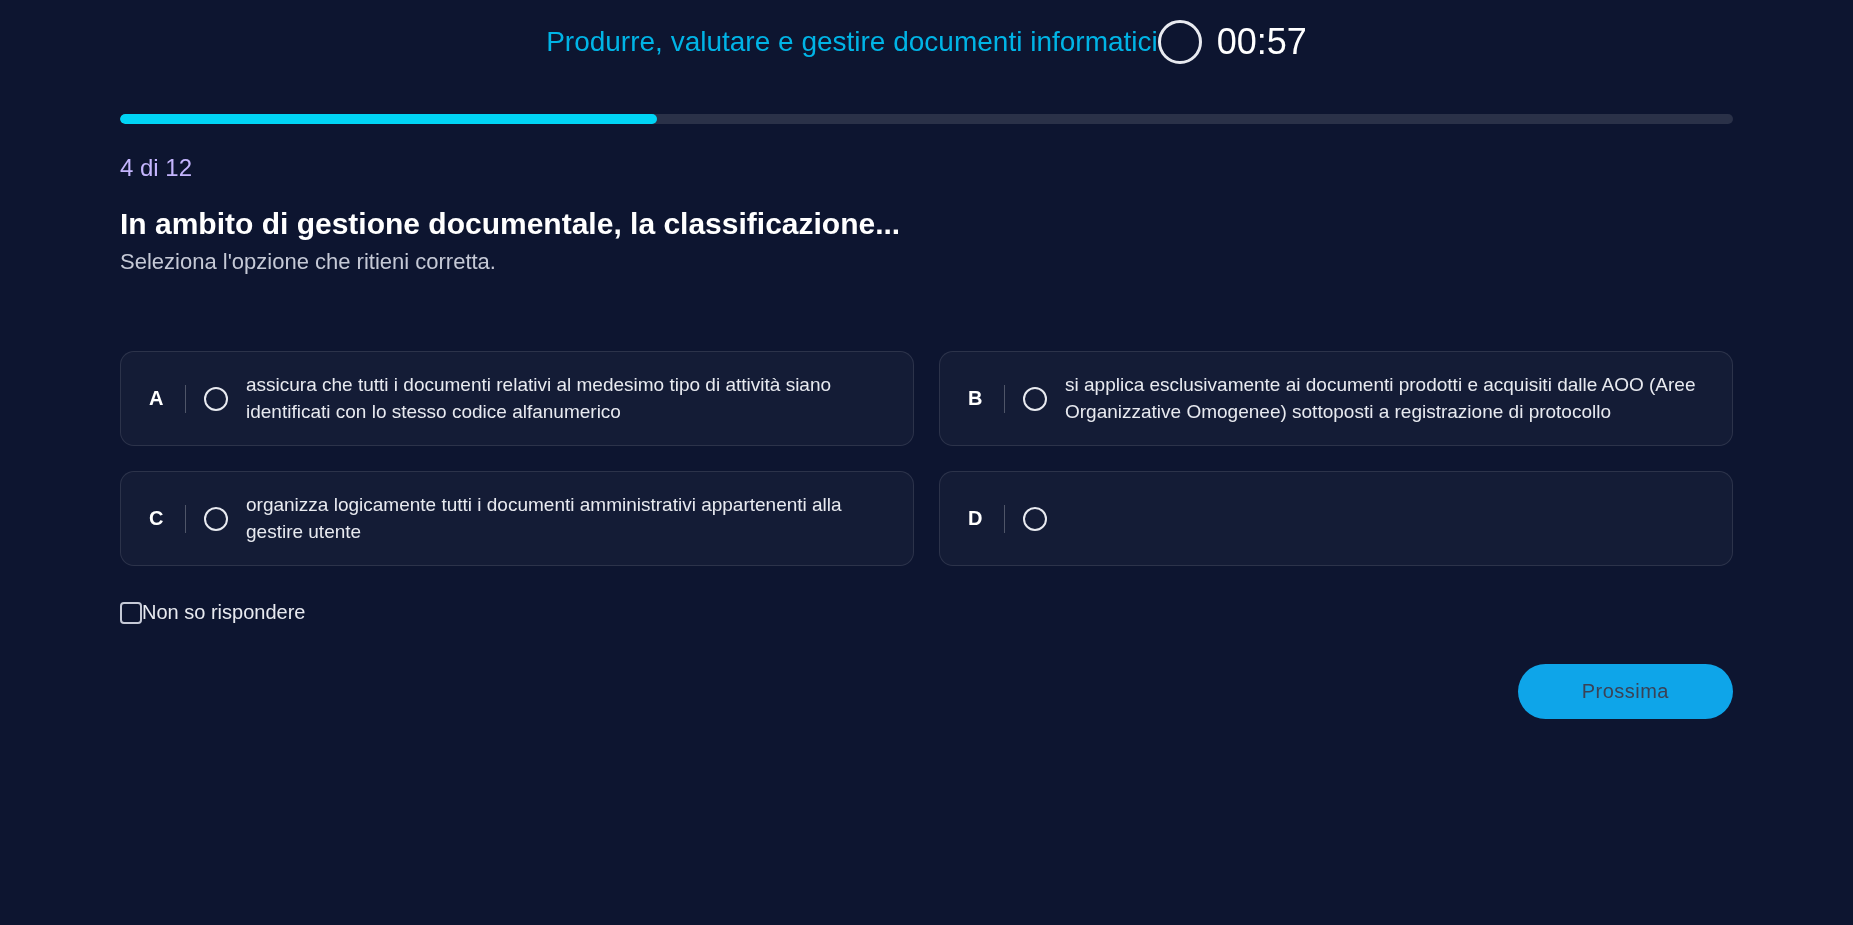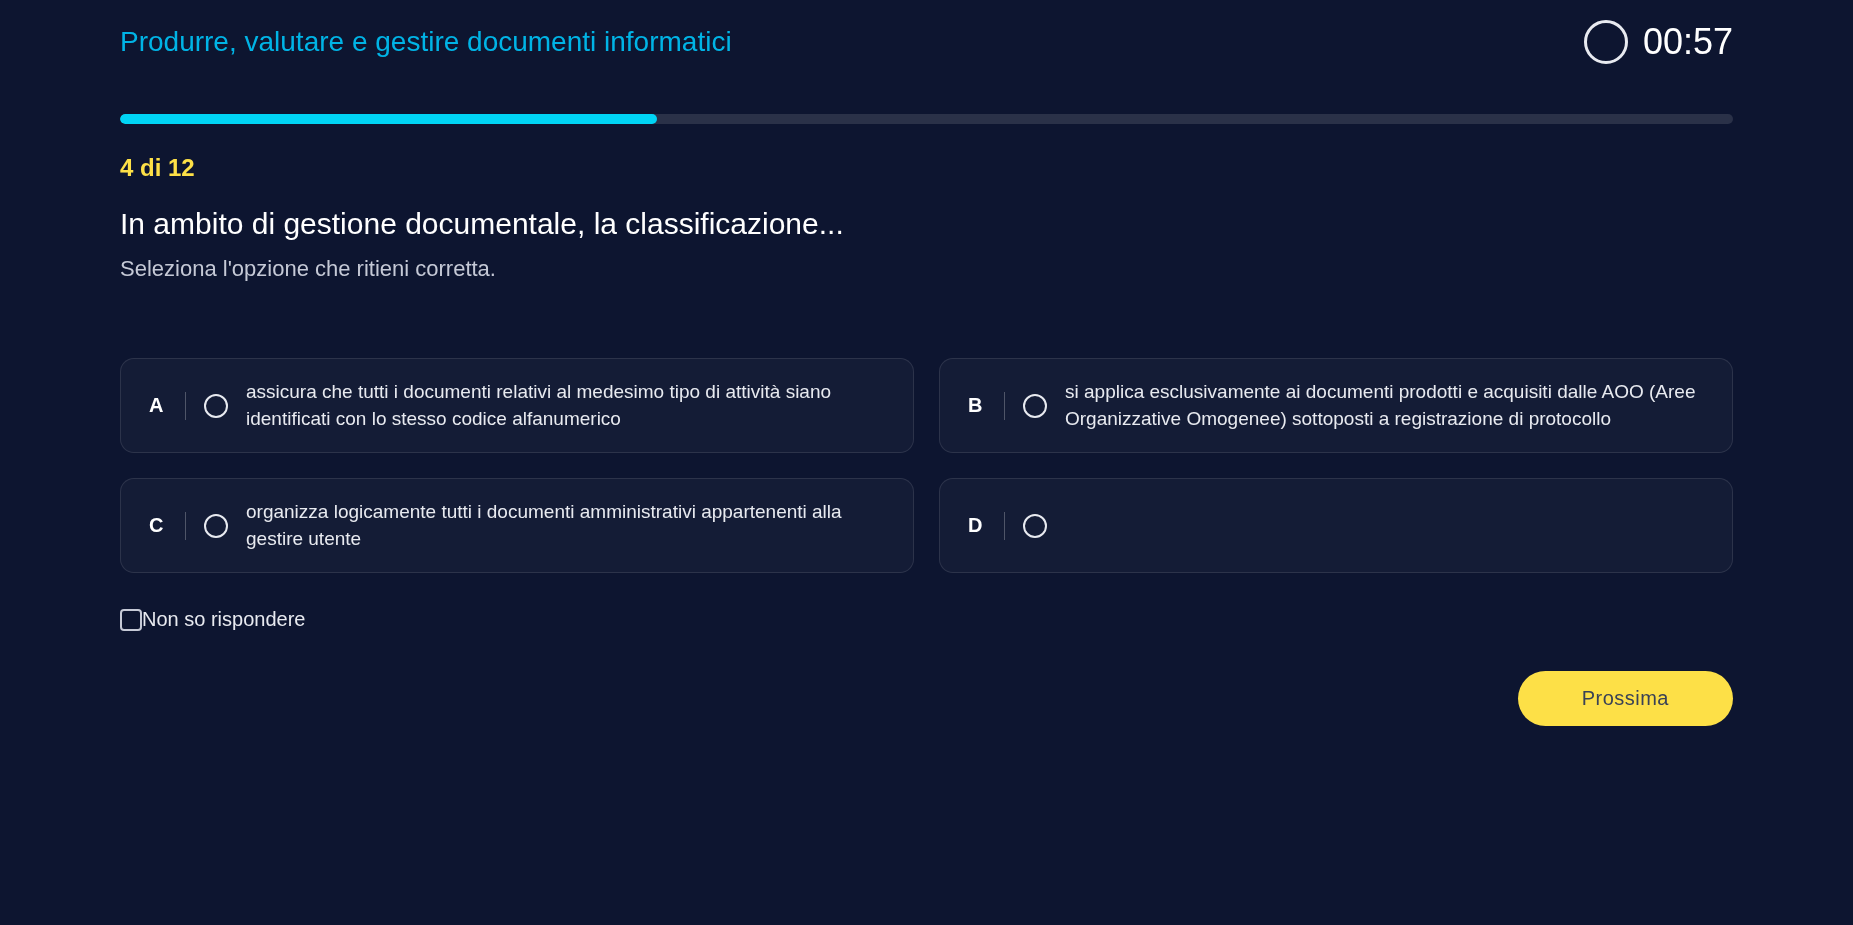--- a/index.html
+++ b/index.html
@@ -13,21 +13,21 @@
       font-family: -apple-system, BlinkMacSystemFont, 'Segoe UI', Arial, sans-serif;
       color: #e8eaf0;
       min-height: 100vh;
       display: flex;
       flex-direction: column;
       padding: 20px 120px 40px 120px;
     }
     
     .header-row {
       display: flex;
-      justify-content: space-between;
+      justify-content: center;
       align-items: center;
       margin-bottom: 50px;
     }
     
     .header-title {
       color: #00b4e6;
       font-size: 28px;
       font-weight: 400;
     }
     
@@ -60,31 +60,30 @@
     }
     
     .progress-bar-fill {
       height: 100%;
       width: 33.3%;
       background: #00d4f5;
       border-radius: 5px;
     }
     
     .question-counter {
-      color: #fde047;
+      color: #c4b5fd;
       font-size: 24px;
       margin-bottom: 25px;
-      font-weight: bold;
     }
     
     .question-text {
       color: #fff;
       font-size: 30px;
-      font-weight: 400;
-      margin-bottom: 15px;
+      font-weight: 700;
+      margin-bottom: 8px;
     }
     
     .instruction-text {
       color: #c5c9d6;
       font-size: 22px;
       margin-bottom: 76px;
     }
     
     .options-grid {
       display: grid;
@@ -152,21 +151,21 @@
       color: #e8eaf0;
       font-size: 20px;
     }
     
     .footer-row {
       display: flex;
       justify-content: flex-end;
     }
     
     .next-button {
-      background: #fde047;
+      background: #0ea5e9;
       color: #3a4256;
       border: none;
       border-radius: 30px;
       padding: 16px 64px;
       font-size: 20px;
       font-weight: 400;
       cursor: pointer;
       letter-spacing: 0.5px;
     }
   </style>

